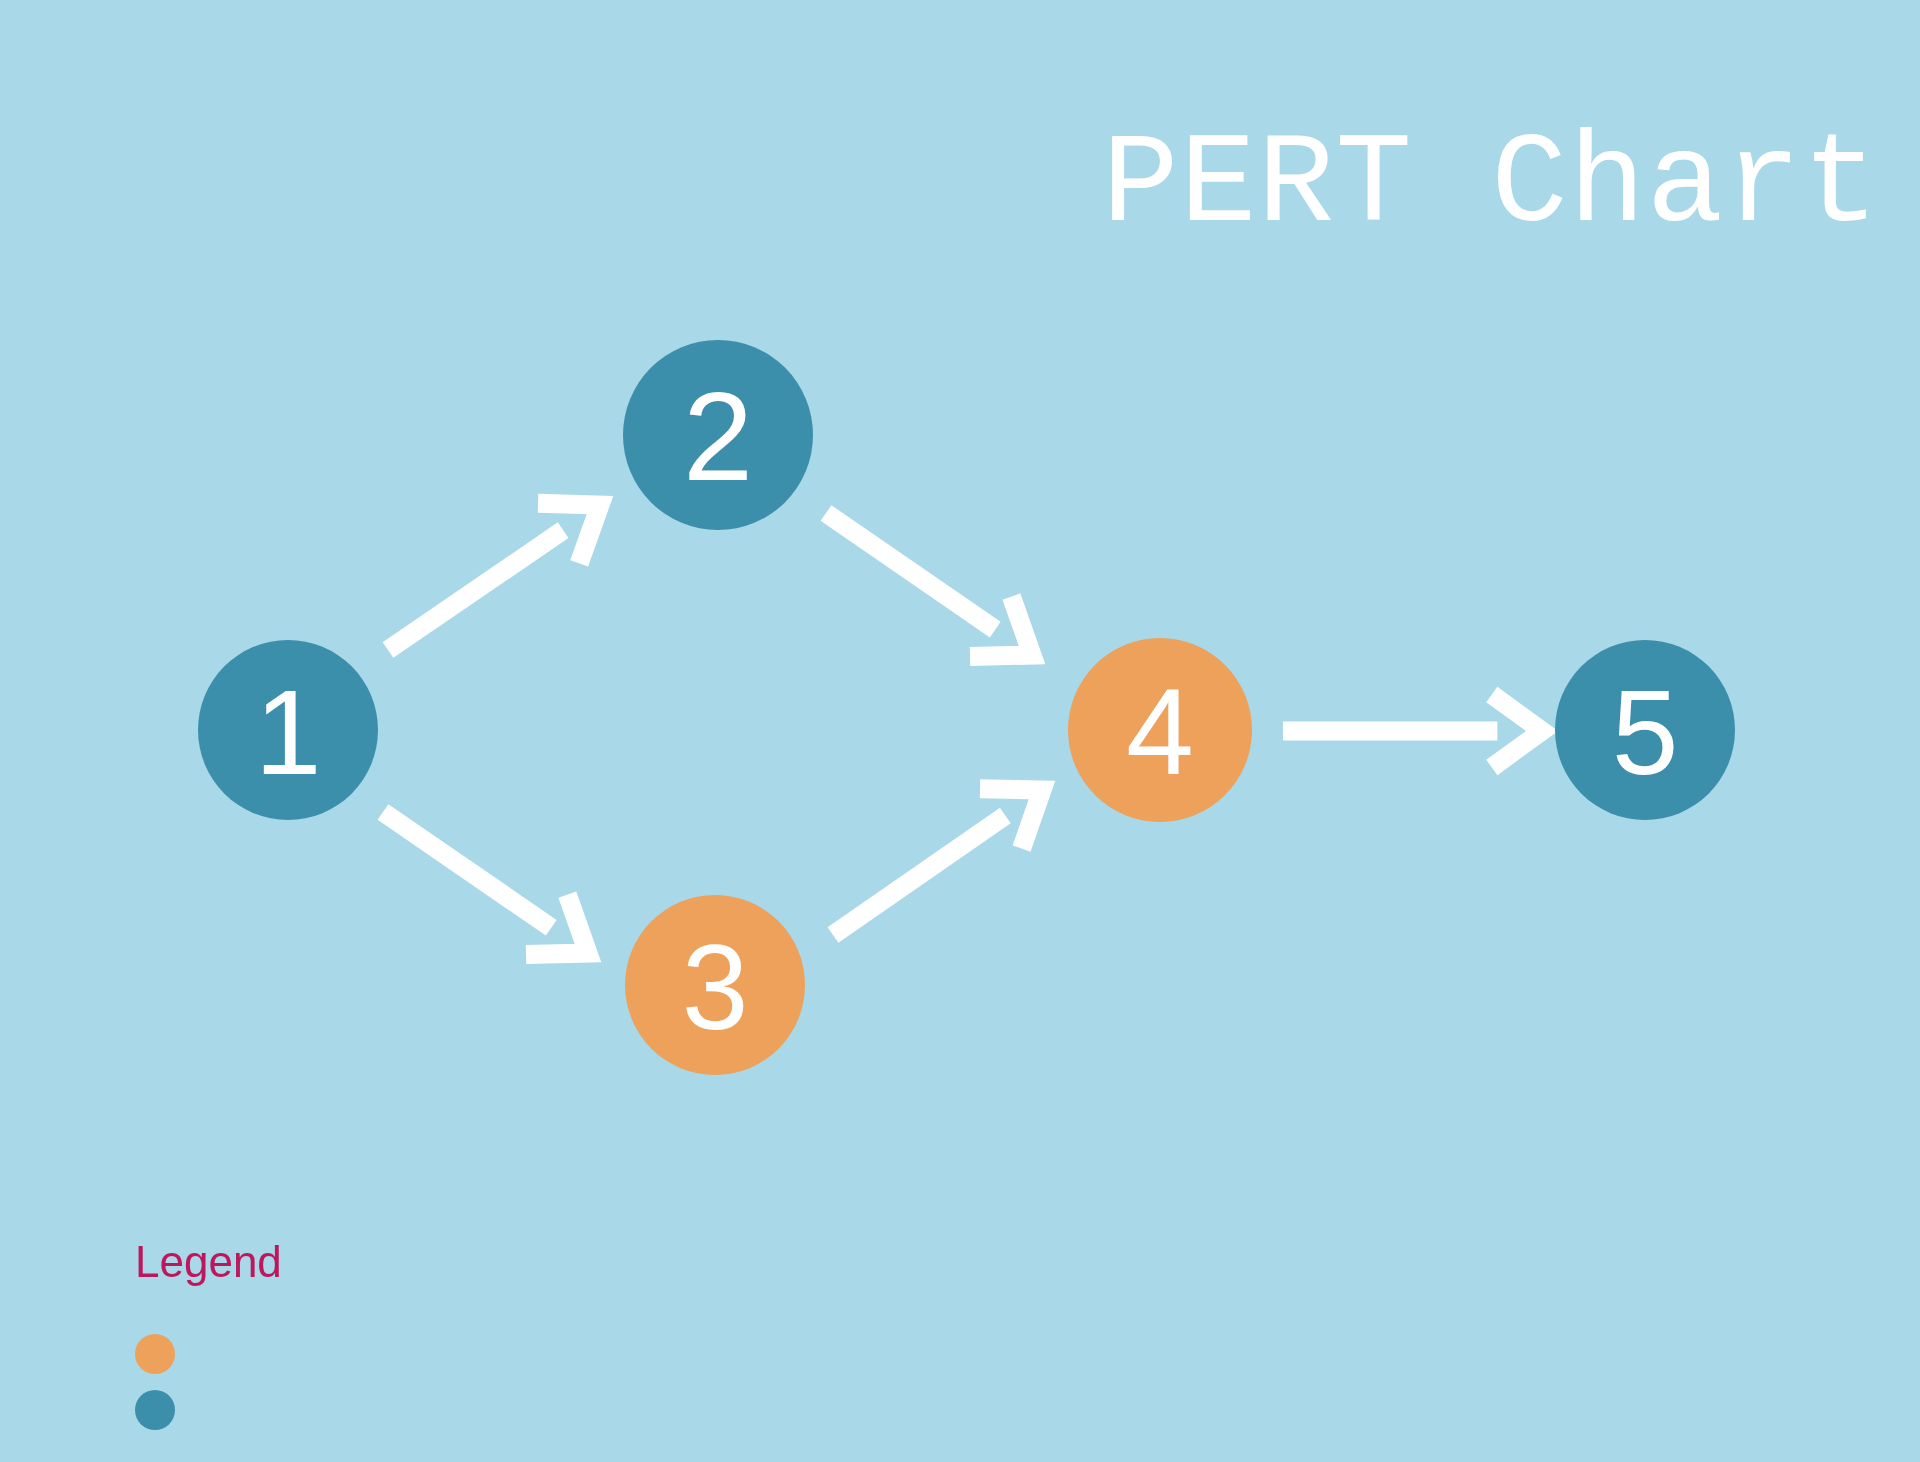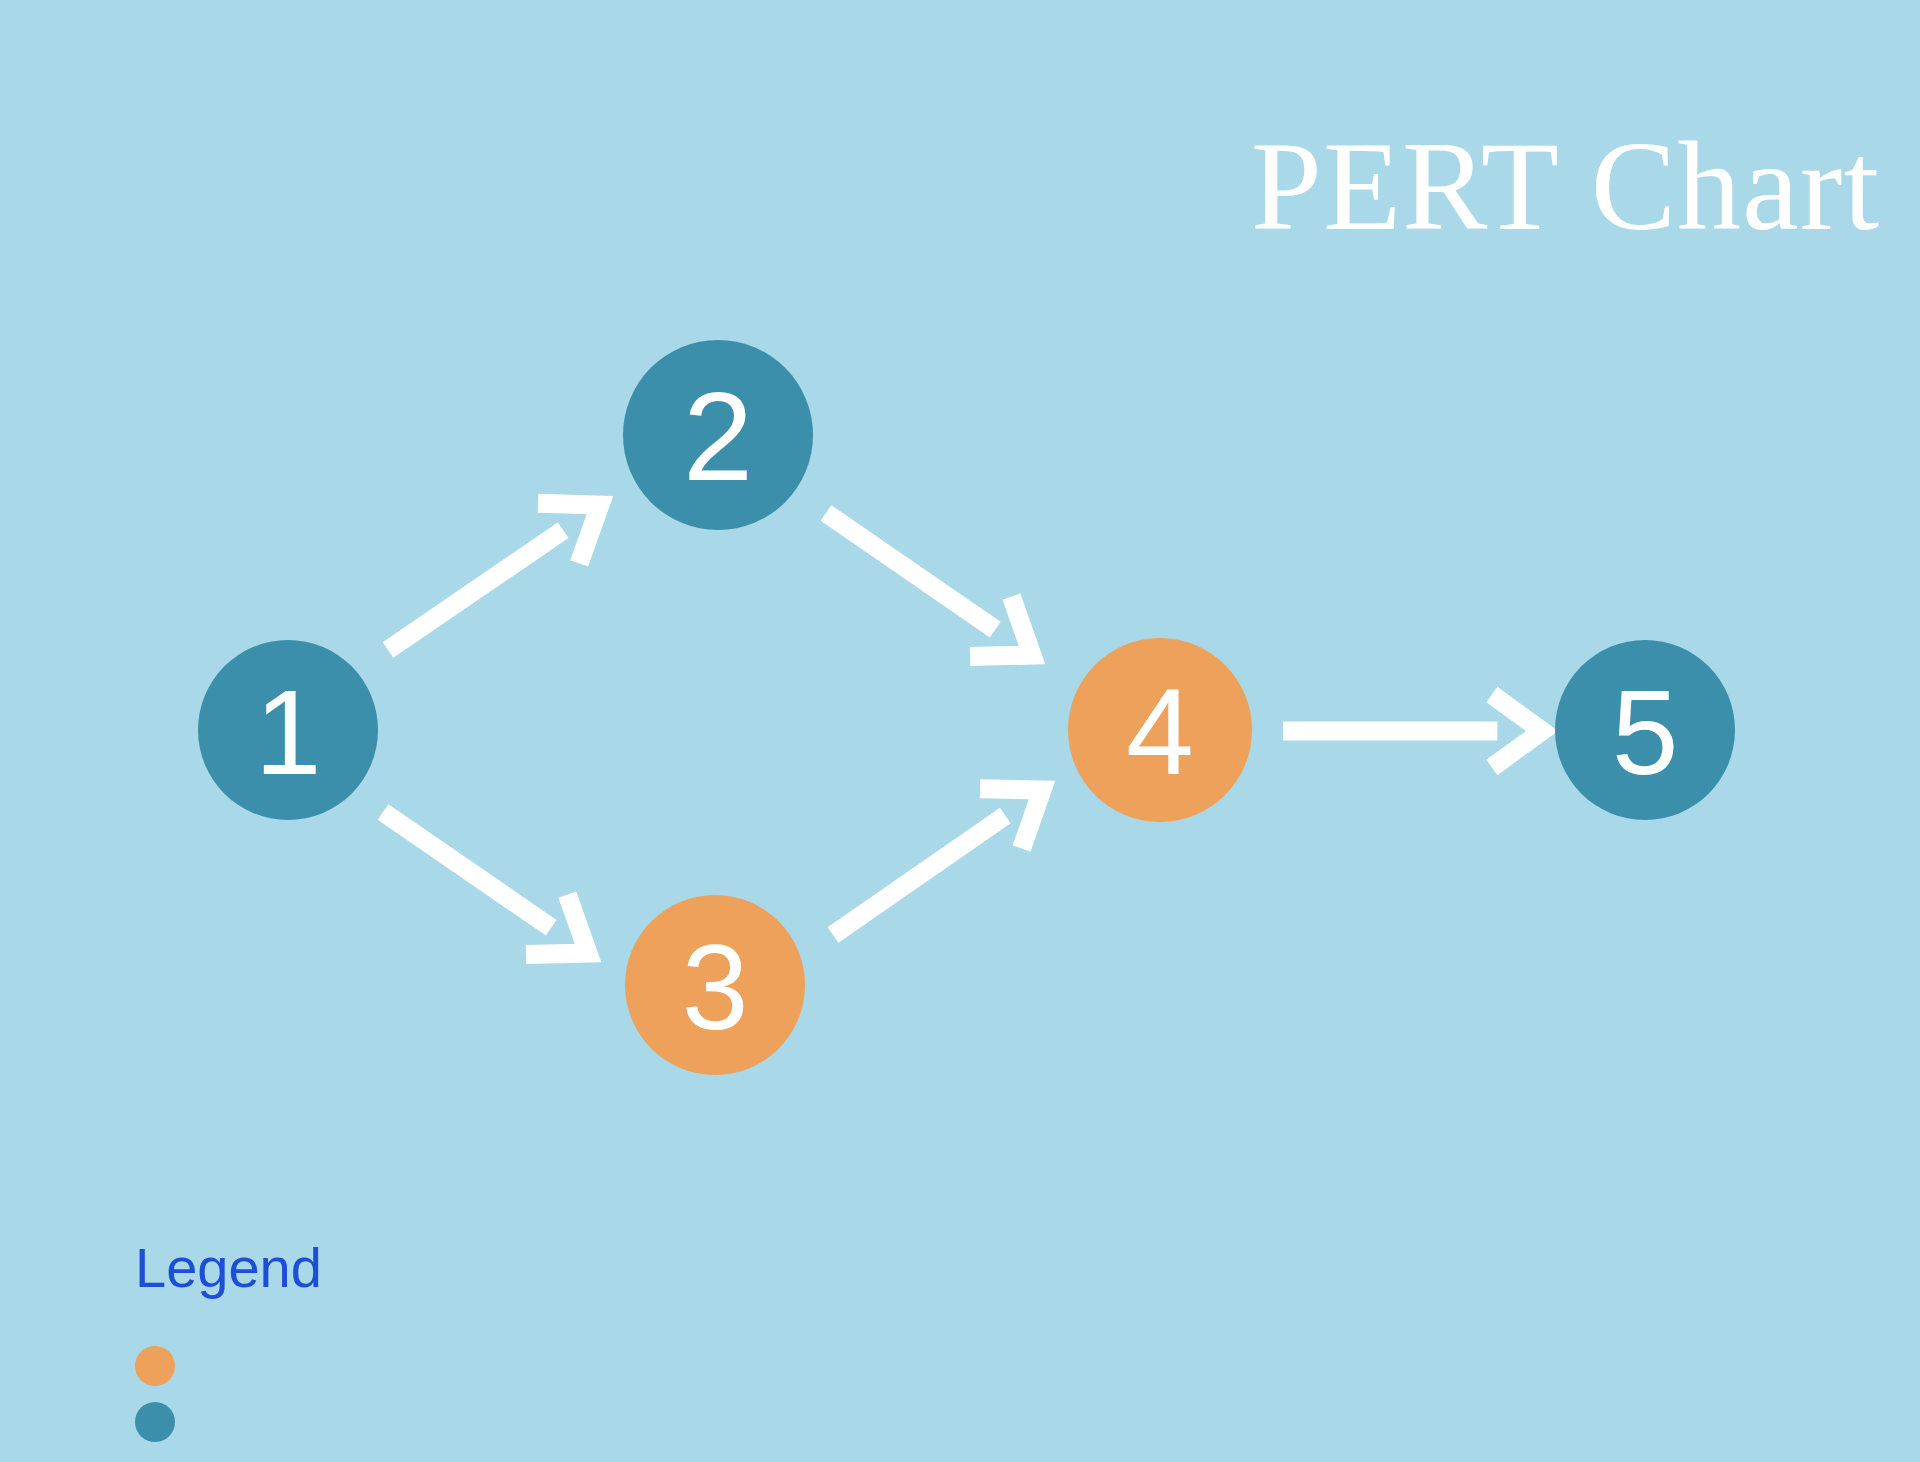--- a/index.html
+++ b/index.html
@@ -16,21 +16,21 @@
     overflow: hidden;
     font-family: "Liberation Sans", sans-serif;
   }
 
   
   #chart-title {
     position: absolute;
     right: 40px;
     top: 122px;
     color: #ffffff;
-    font-family: Liberation Serif, serif;
+    font-family: Liberation Mono, monospace;
     font-size: 128px;
     font-weight: 300;
     letter-spacing: 1px;
     line-height: 1;
     white-space: nowrap;
     text-align: right;
     -webkit-font-smoothing: antialiased;
   }
 
   
@@ -55,23 +55,23 @@
     -webkit-font-smoothing: antialiased;
   }
 
   
   #legend {
     position: absolute;
     left: 135px;
     top: 1240px;
   }
   #legend-title {
-    color: #1d4ed8;
+    color: #be185d;
     font-family: "Liberation Sans", sans-serif;
-    font-size: 56px;
+    font-size: 44px;
     font-weight: 300;
     line-height: 1;
     margin-bottom: 42px;
     white-space: nowrap;
   }
   .legend-row {
     display: flex;
     align-items: center;
     height: 56px;
   }

